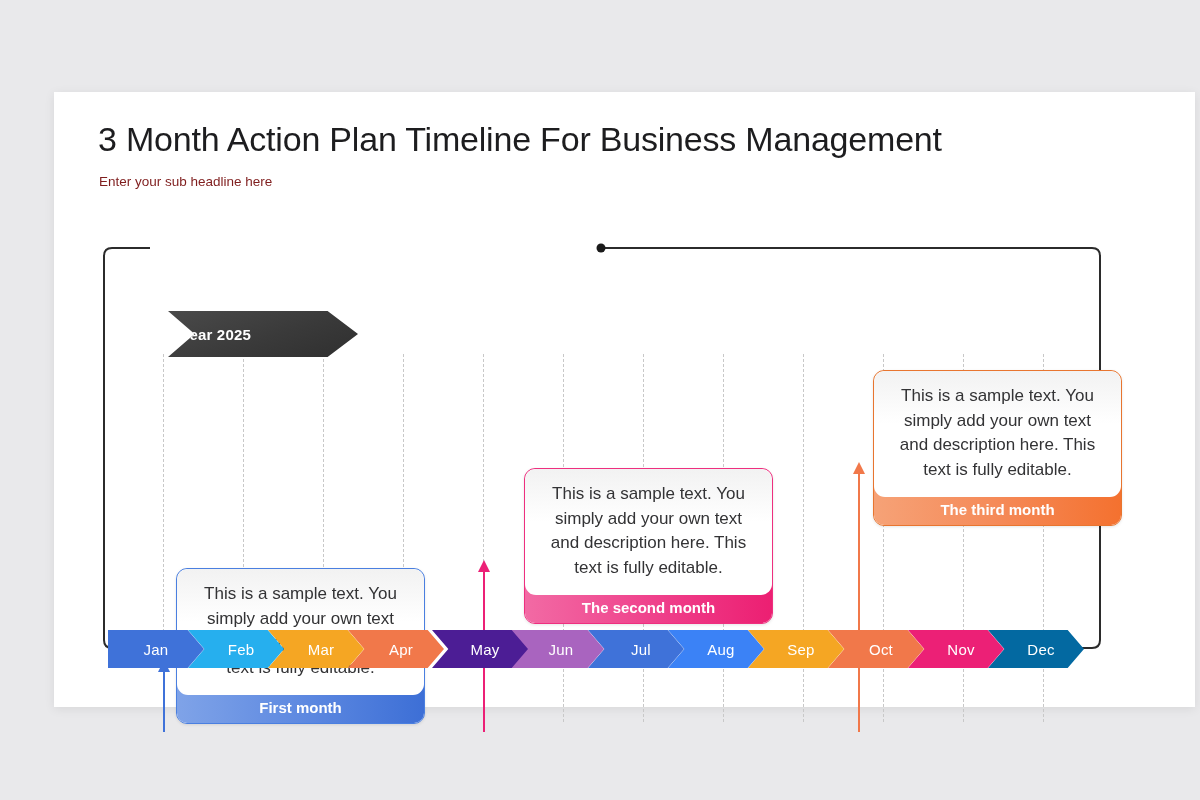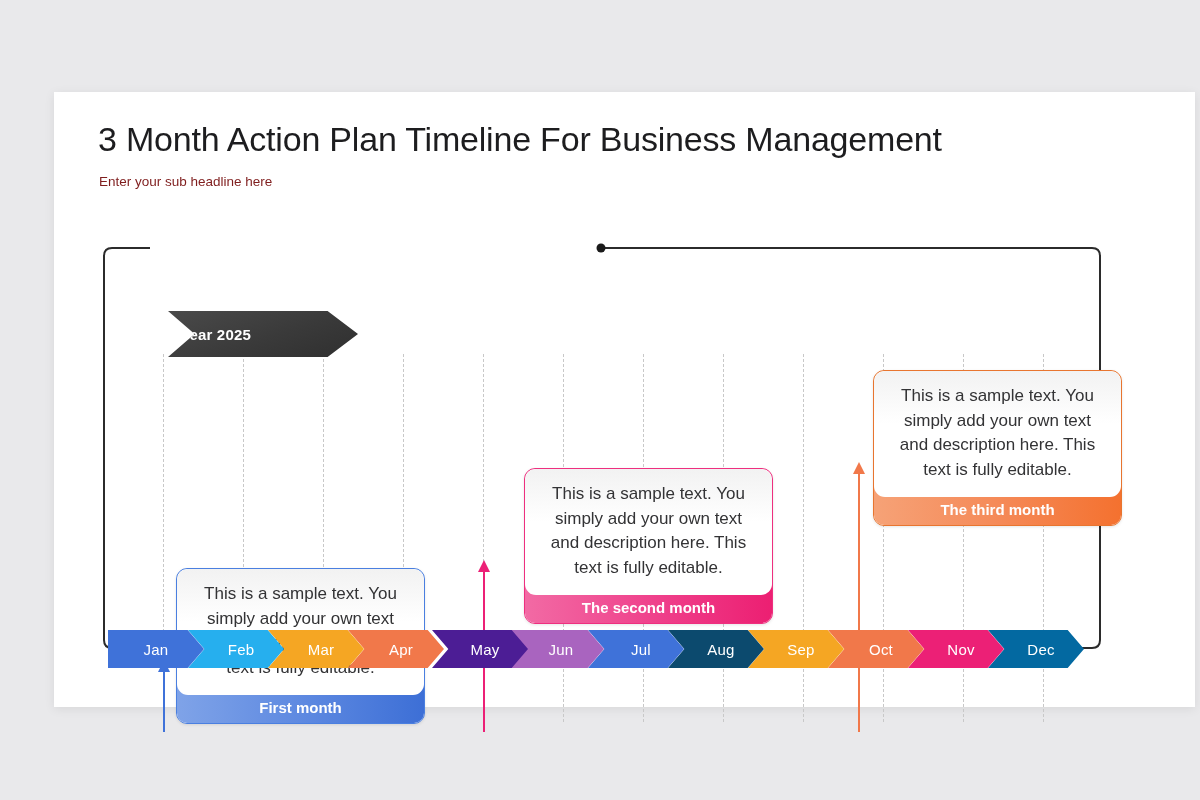--- a/index.html
+++ b/index.html
@@ -245,21 +245,21 @@
       </div>
       <div class="month" style="left: 324px; background: #4c1d95; z-index: 16;">
         <span>May</span>
       </div>
       <div class="month" style="left: 400px; background: rgb(169, 100, 191); z-index: 15;">
         <span>Jun</span>
       </div>
       <div class="month" style="left: 480px; background: rgb(63, 114, 217); z-index: 14; text-align: center;">
         <span>Jul</span>
       </div>
-      <div class="month" style="left: 560px; background: #0c4a6e; z-index: 13;">
+      <div class="month" style="left: 560px; background: #3b82f6; z-index: 13;">
         <span>Aug</span>
       </div>
       <div class="month" style="left: 640px; background: rgb(245, 166, 35); z-index: 12;">
         <span>Sep</span>
       </div>
       <div class="month" style="left: 720px; background: rgb(241, 120, 74); z-index: 11;">
         <span>Oct</span>
       </div>
       <div class="month" style="left: 800px; background: rgb(236, 32, 118); z-index: 10;">
         <span>Nov</span>

